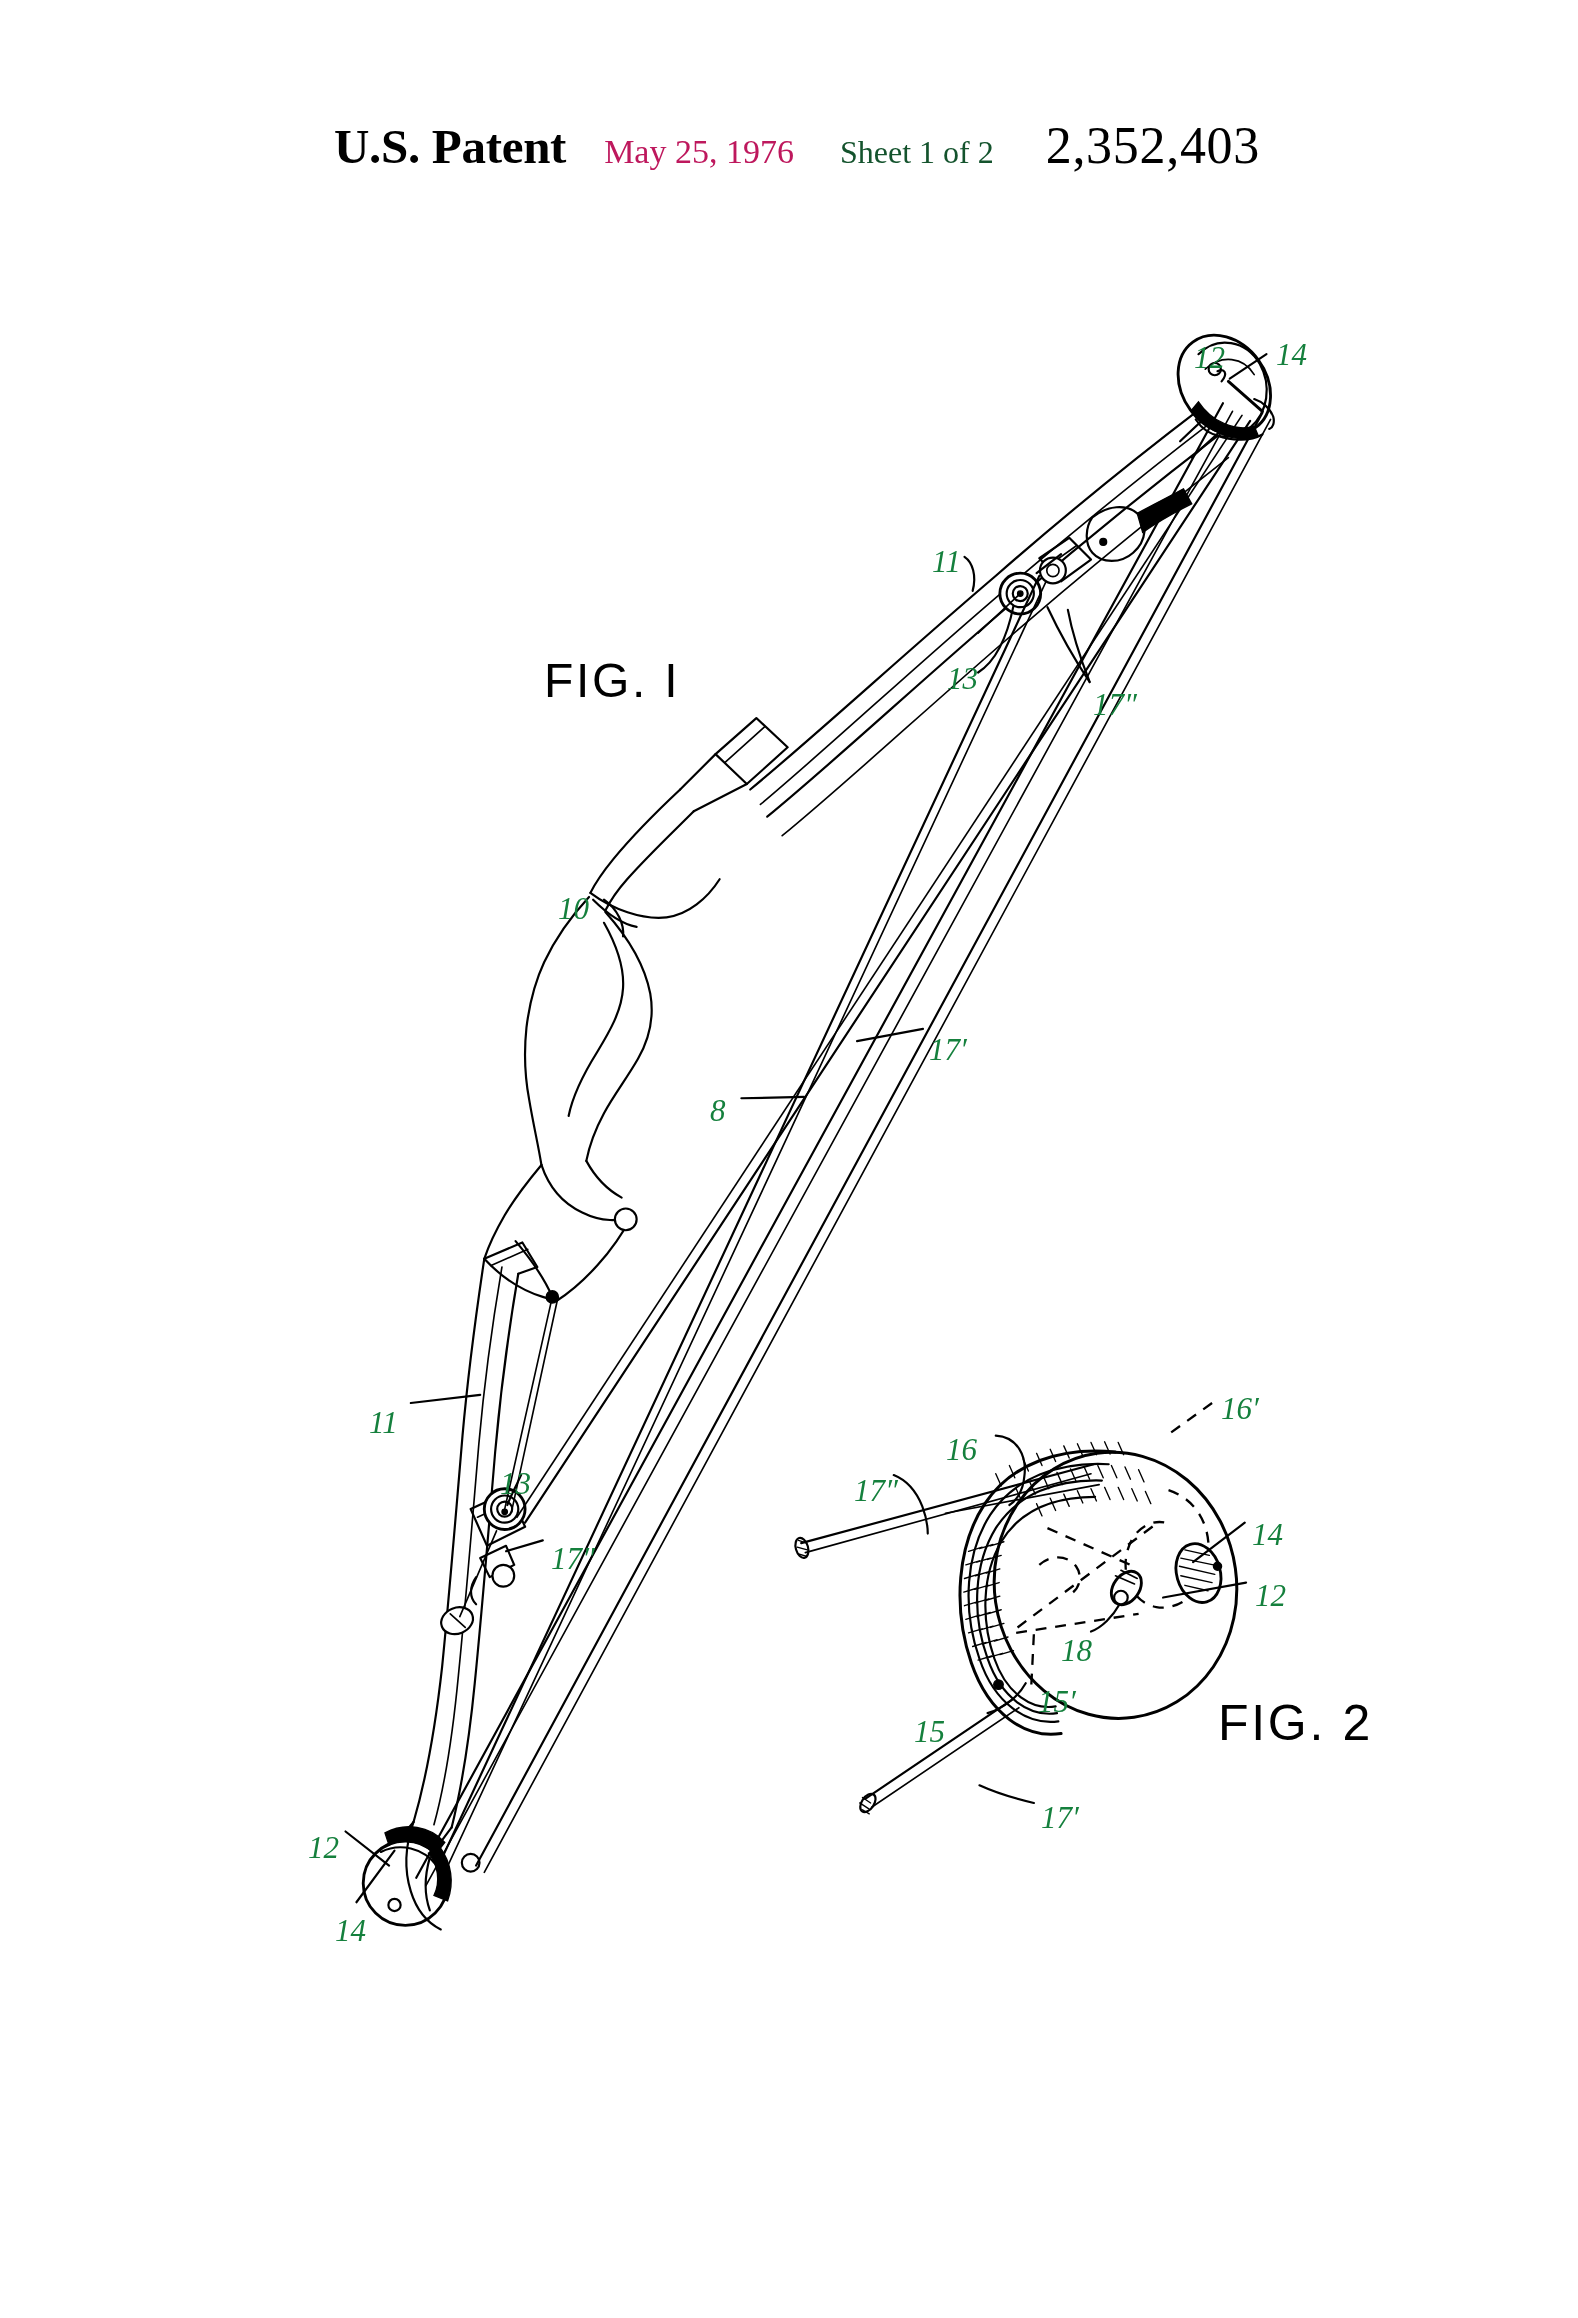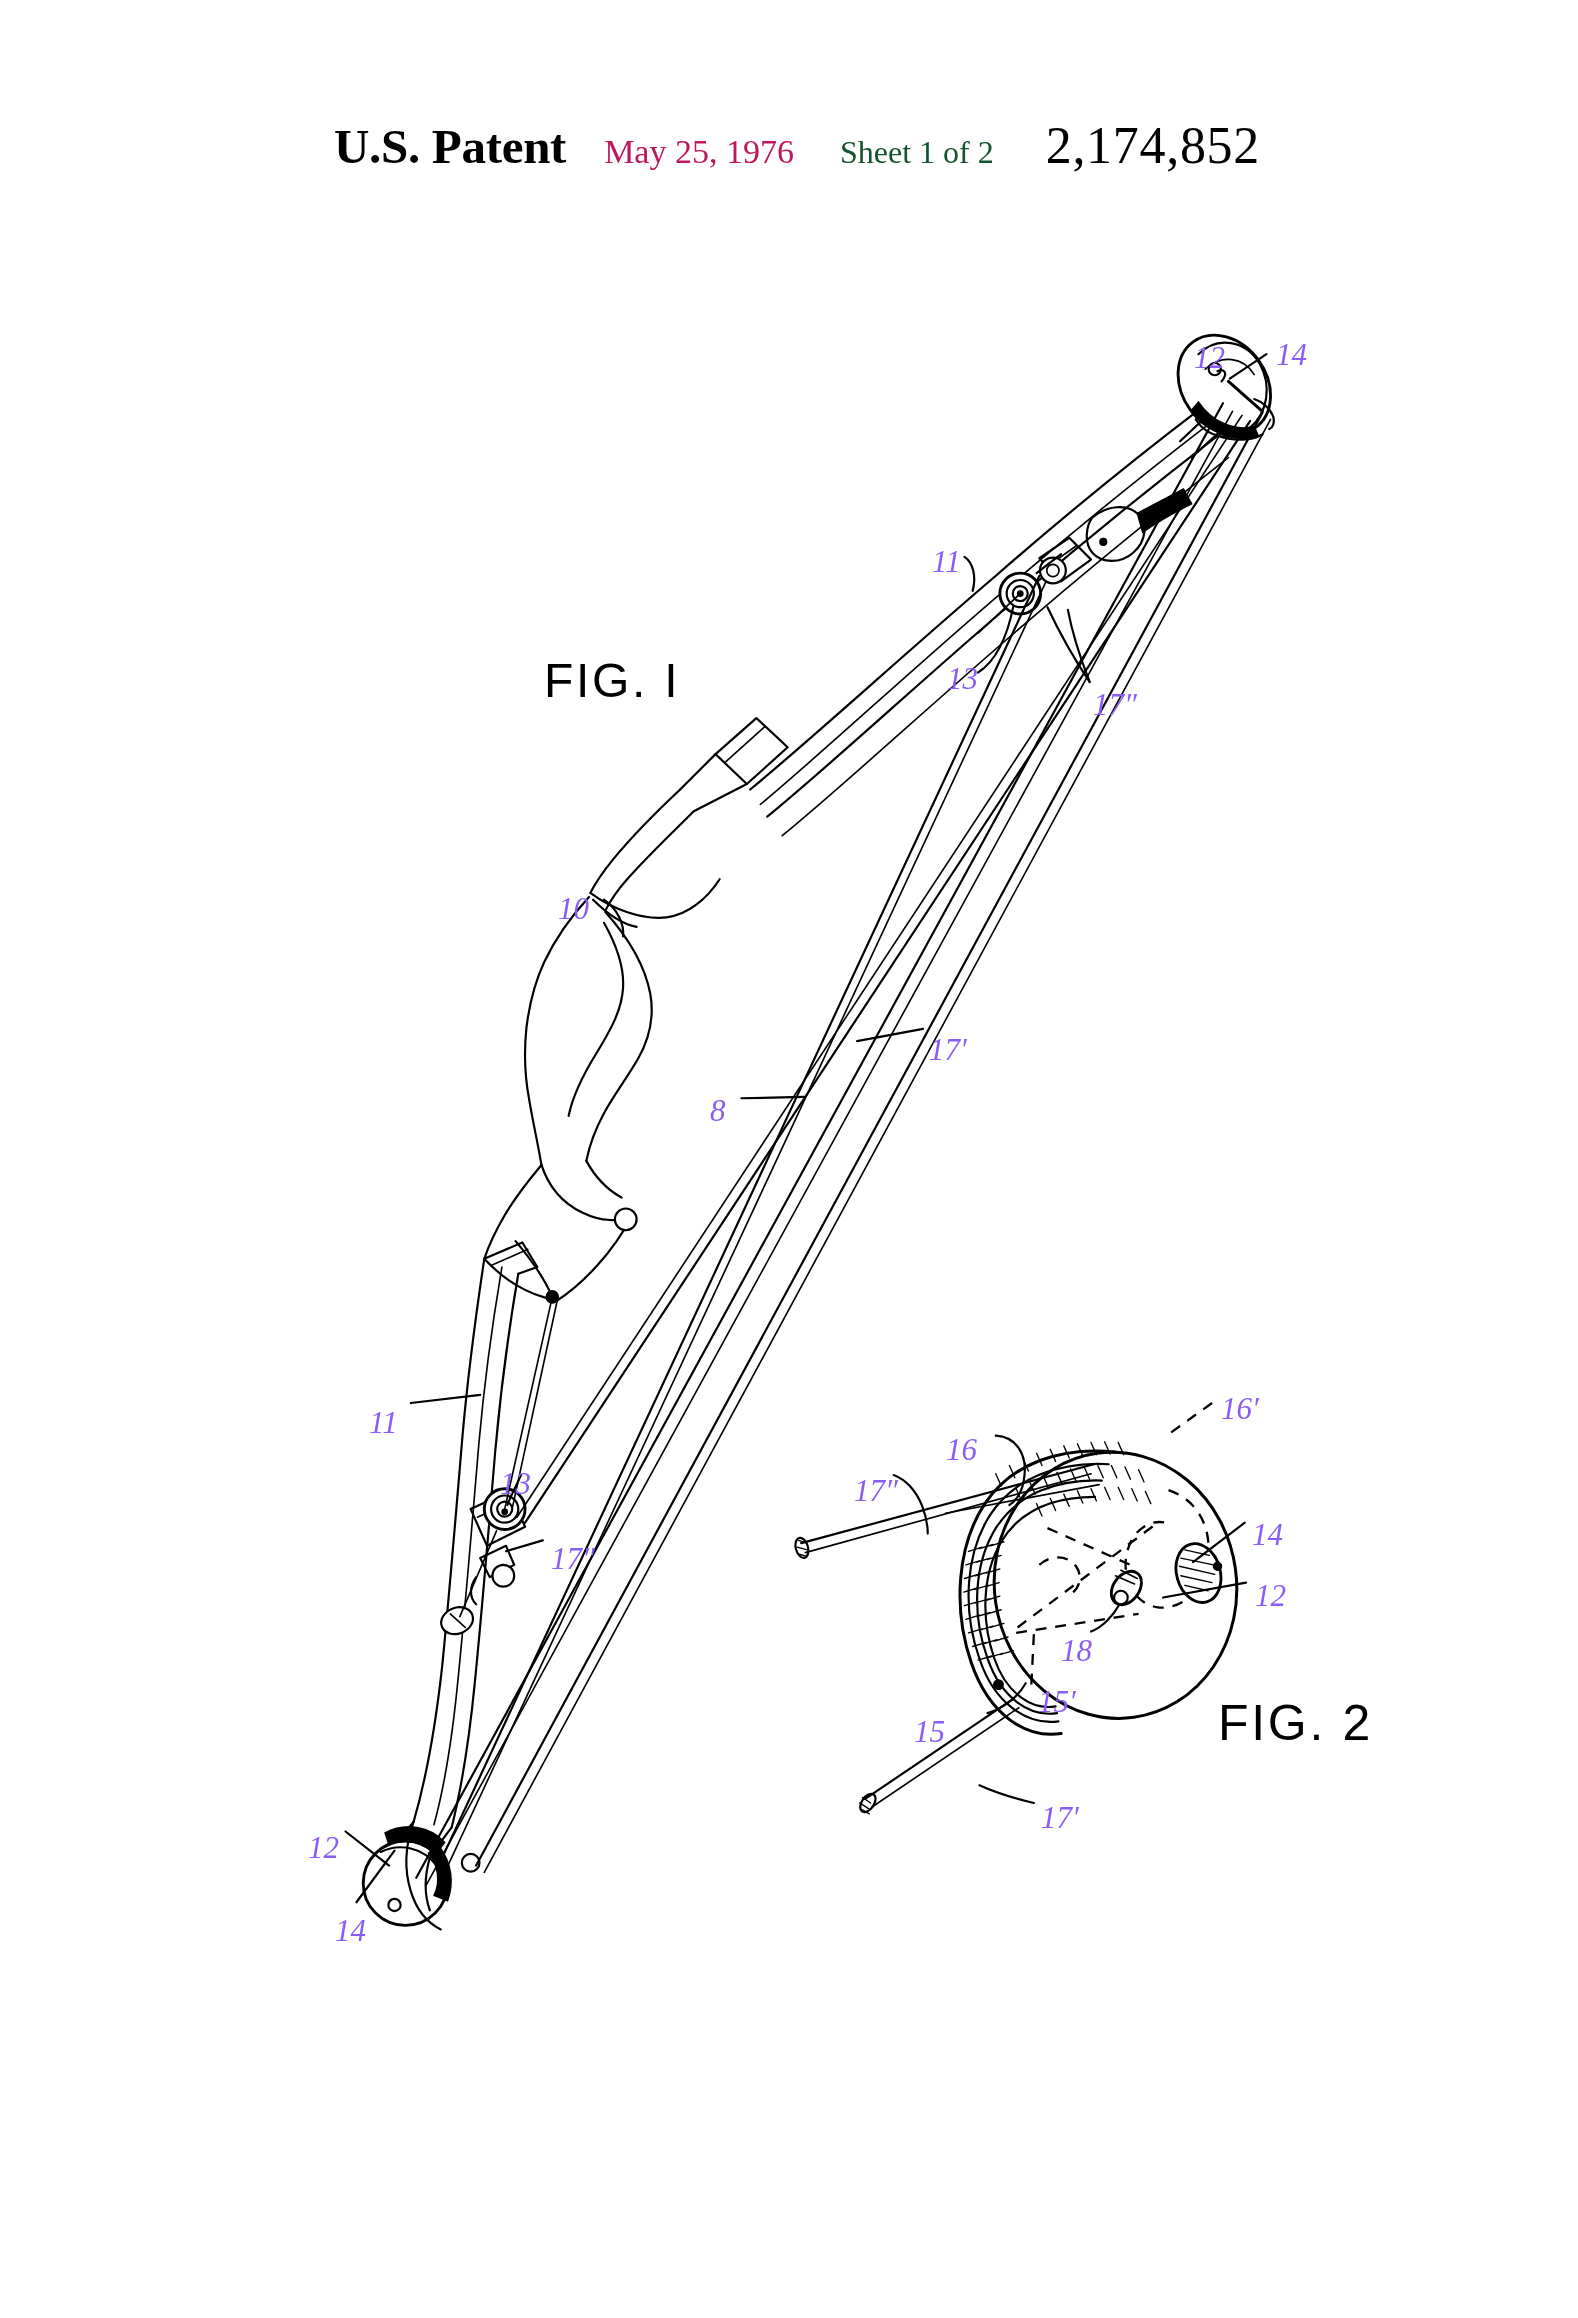--- a/index.html
+++ b/index.html
@@ -71,21 +71,21 @@
   }
   #fig1-caption { left: 544px; top: 653px; }
   #fig2-caption { left: 1218px; top: 1694px; font-size: 50px; }
 
   
   .ref {
     position: absolute;
     font-family: "Liberation Serif", serif;
     font-style: italic;
     font-size: 31px;
-    color: #8b5cf6;
+    color: #15803d;
     white-space: nowrap;
     user-select: none;
   }
 
   
   svg.draw {
     position: absolute;
     left: 0;
     top: 0;
     width: 1578px;
@@ -104,21 +104,21 @@
 </style>
 </head>
 <body>
 
 <div id="page">
 
   <div id="header">
     <span class="hdr-patent">U.S. Patent</span>
     <span class="hdr-date">May 25, 1976</span>
     <span class="hdr-sheet">Sheet 1 of 2</span>
-    <span class="hdr-number">2,174,852</span>
+    <span class="hdr-number">2,352,403</span>
   </div>
 
   <svg class="draw" viewBox="0 0 2320 3408">
 
     <g>
 
       <g>
 
         <path class="ln" d="M1103,1160 C1200,1080 1330,960 1465,845 C1560,762 1660,680 1765,600"></path>
 

